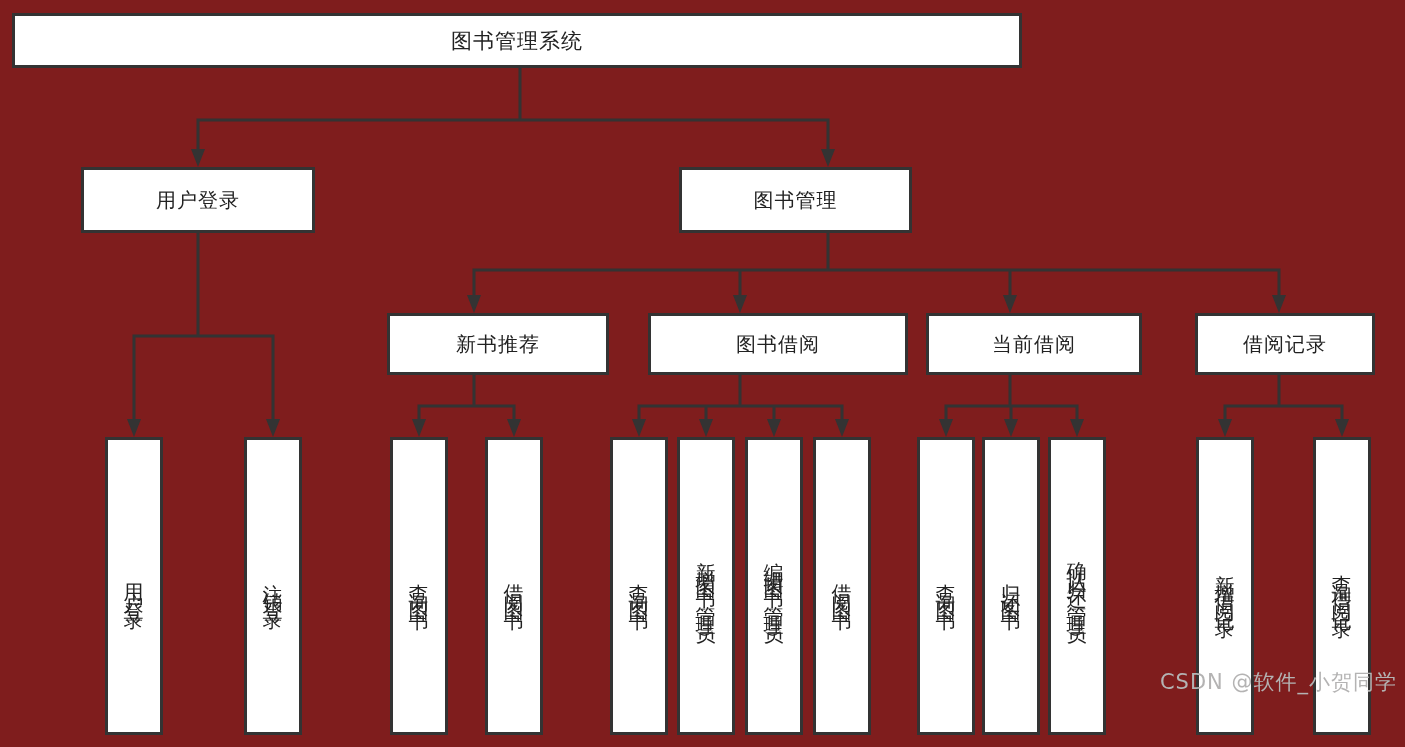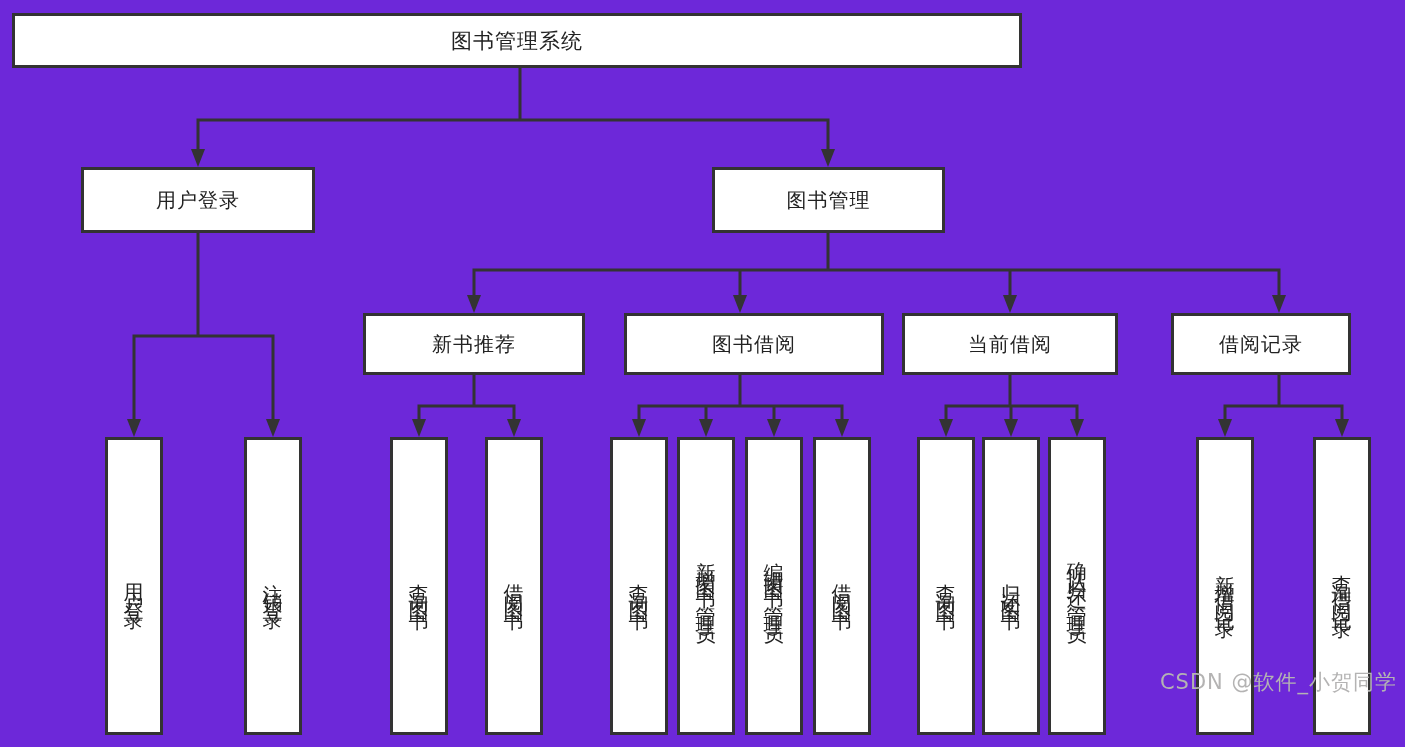--- a/index.html
+++ b/index.html
@@ -8,21 +8,21 @@
     background: #ffffff;
     width: 1405px;
     height: 747px;
     overflow: hidden;
     font-family: "DejaVu Sans", "Liberation Sans", sans-serif;
   }
   .canvas {
     position: relative;
     width: 1405px;
     height: 747px;
-    background: #6d28d9;
+    background: #7f1d1d;
   }
   .connectors {
     position: absolute;
     left: 0; top: 0;
     width: 1405px;
     height: 747px;
     pointer-events: none;
   }
   .node {
     position: absolute;
@@ -31,22 +31,22 @@
     border: 3px solid #333333;
     display: flex;
     align-items: center;
     justify-content: center;
     color: #222222;
     font-size: 20px;
     letter-spacing: 1px;
   }
   .node.root   { left: 12px;  top: 13px;  width: 1010px; height: 55px; font-size: 21px; }
   .node.l2a    { left: 81px;  top: 167px; width: 234px;  height: 66px; }
-  .node.l2b    { left: 712px; top: 167px; width: 233px;  height: 66px; }
-  .node.l3     { top: 313px;  height: 62px; }
+  .node.l2b    { left: 679px; top: 167px; width: 233px;  height: 66px; }
+  .node.l3     { top: 313px;  height: 62px; margin-left: 24px; }
   .node.l3a    { left: 363px;  width: 222px; }
   .node.l3b    { left: 624px;  width: 260px; }
   .node.l3c    { left: 902px;  width: 216px; }
   .node.l3d    { left: 1171px; width: 180px; }
   .node.leaf   { top: 437px; width: 58px; height: 298px; }
   .leaf-l1  { left: 105px; }
   .leaf-l2  { left: 244px; }
   .leaf-n1  { left: 390px; }
   .leaf-n2  { left: 485px; }
   .leaf-b1  { left: 610px; }

